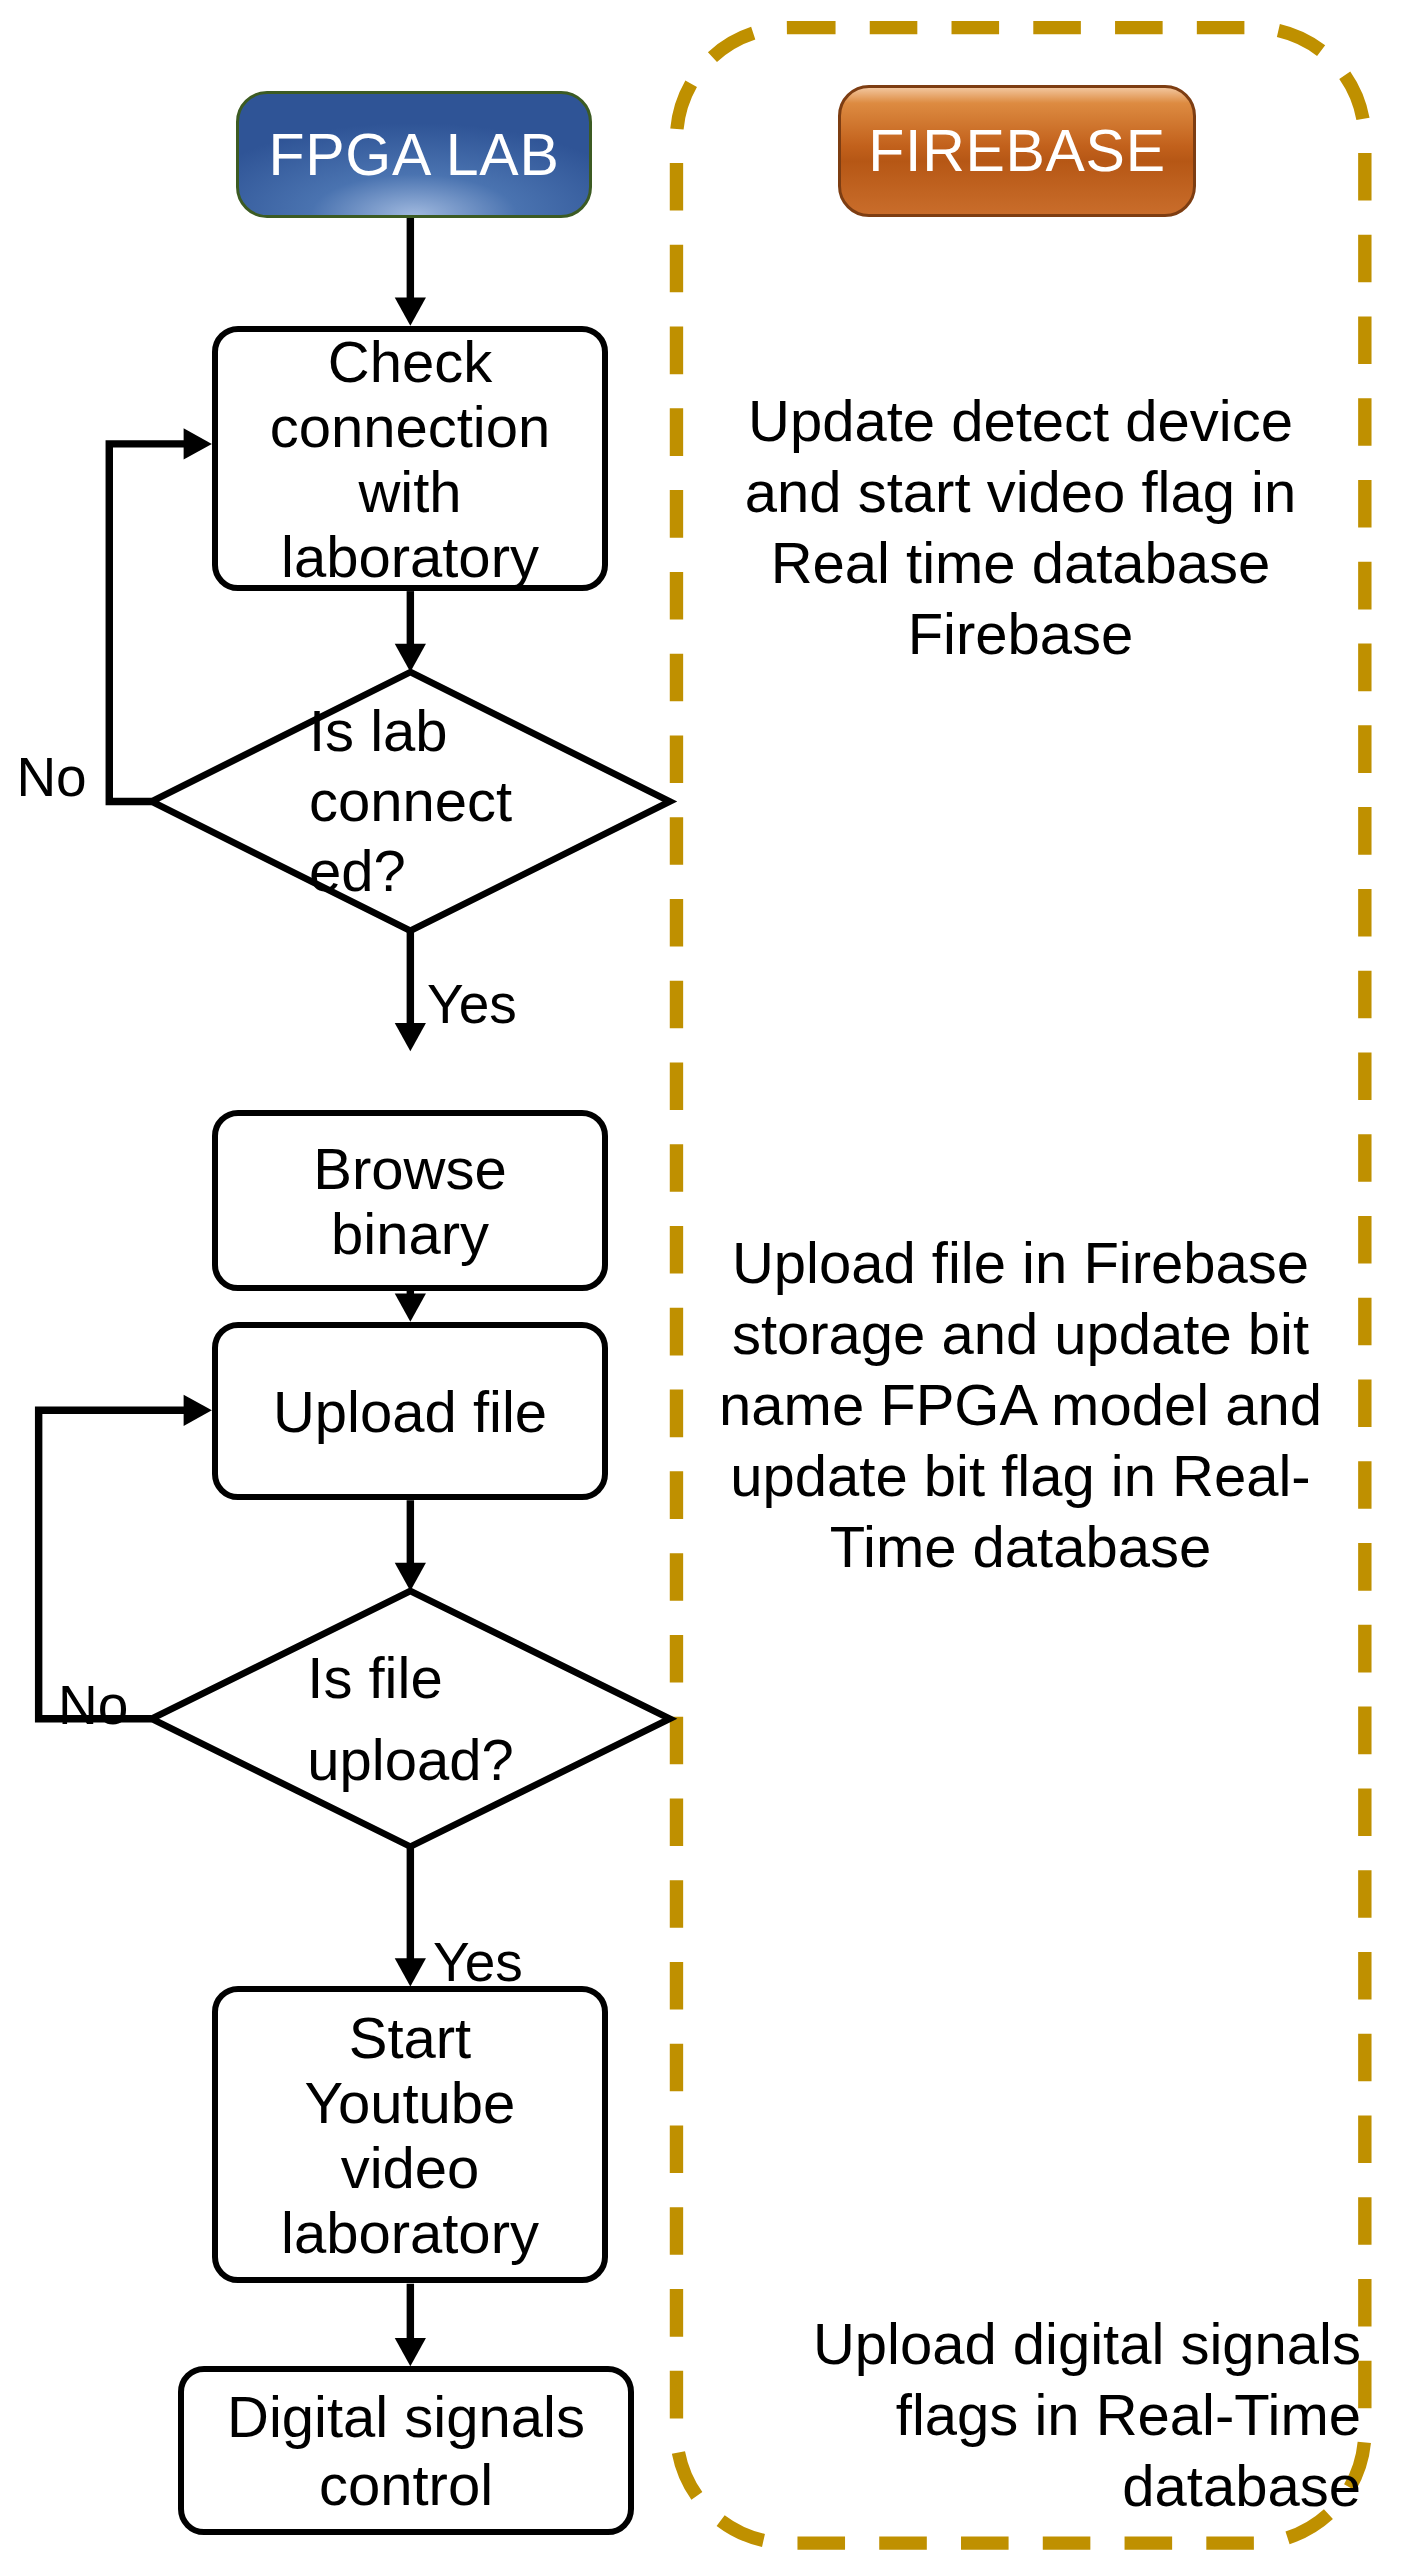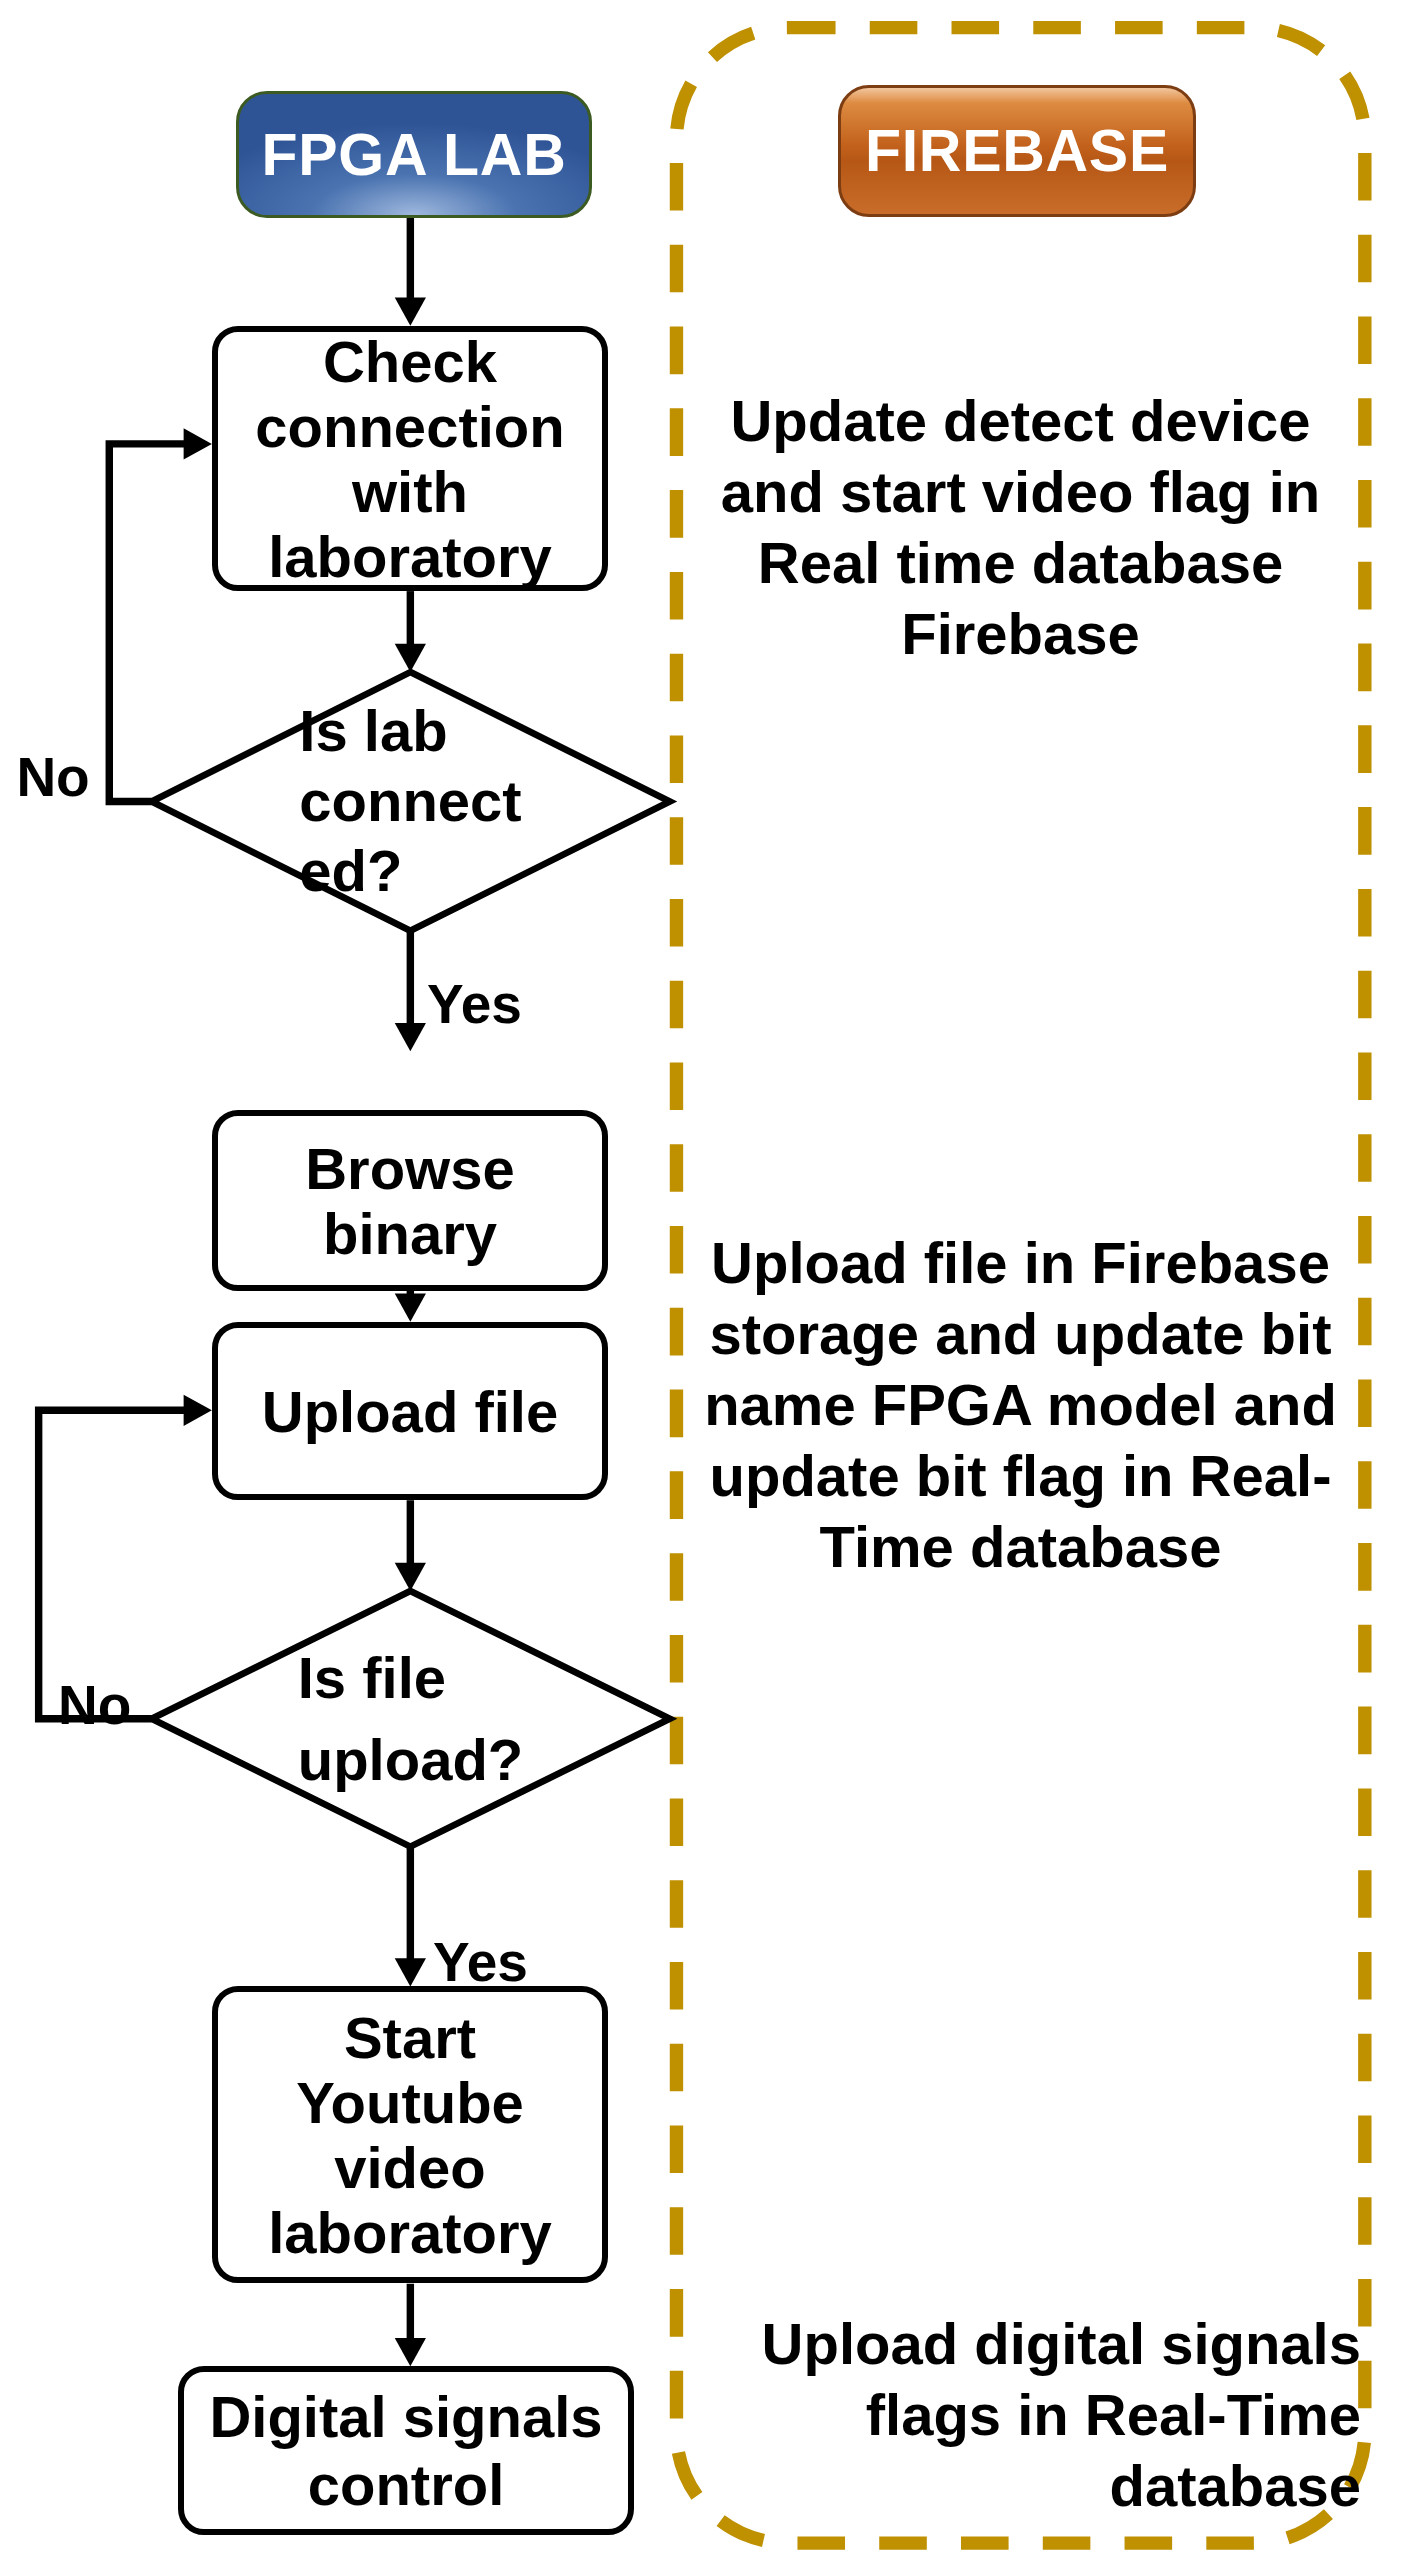--- a/index.html
+++ b/index.html
@@ -1,18 +1,18 @@
 <!DOCTYPE html>
 <html style="--dash_gold: #bf9000; --line_black: #000000; --node_fill: #ffffff; --text_black: #000000; --text_white: #ffffff; --fpga_border: #3c5b23; --fpga_blue_dark: #2f5496; --fpga_blue: #4a73b0; --fpga_blue_light: #9fb8de; --firebase_border: #7d3d12; --firebase_top: #f2c59c; --firebase_mid: #c2611c; --firebase_dark: #b65715; --firebase_bottom: #c96d2b;font-size:12px"><head>
 <meta charset="utf-8">
 <style>
   html,body{margin:0;padding:0;background:#ffffff;}
   .canvas{
     position:relative;width:1402px;height:2576px;background:#fff;
-    font-family:"Liberation Sans",sans-serif;overflow:hidden;color:var(--text_black);font-weight:bold;
+    font-family:"Liberation Sans",sans-serif;overflow:hidden;color:var(--text_black);
   }
   svg.layer{position:absolute;left:0;top:0;width:1402px;height:2576px;}
   .lane-border{fill:none;stroke:var(--dash_gold);stroke-width:18;stroke-dasharray:64 46;}
   .shape{fill:var(--node_fill);stroke:var(--line_black);stroke-width:9;}
   .conn{stroke:var(--line_black);stroke-width:10;fill:none;}
   .head{fill:var(--line_black);stroke:none;}
 
   .hdr{
     position:absolute;display:flex;align-items:center;justify-content:center;
     color:var(--text_white);font-size:59px;border-radius:31px;letter-spacing:0.7px;

